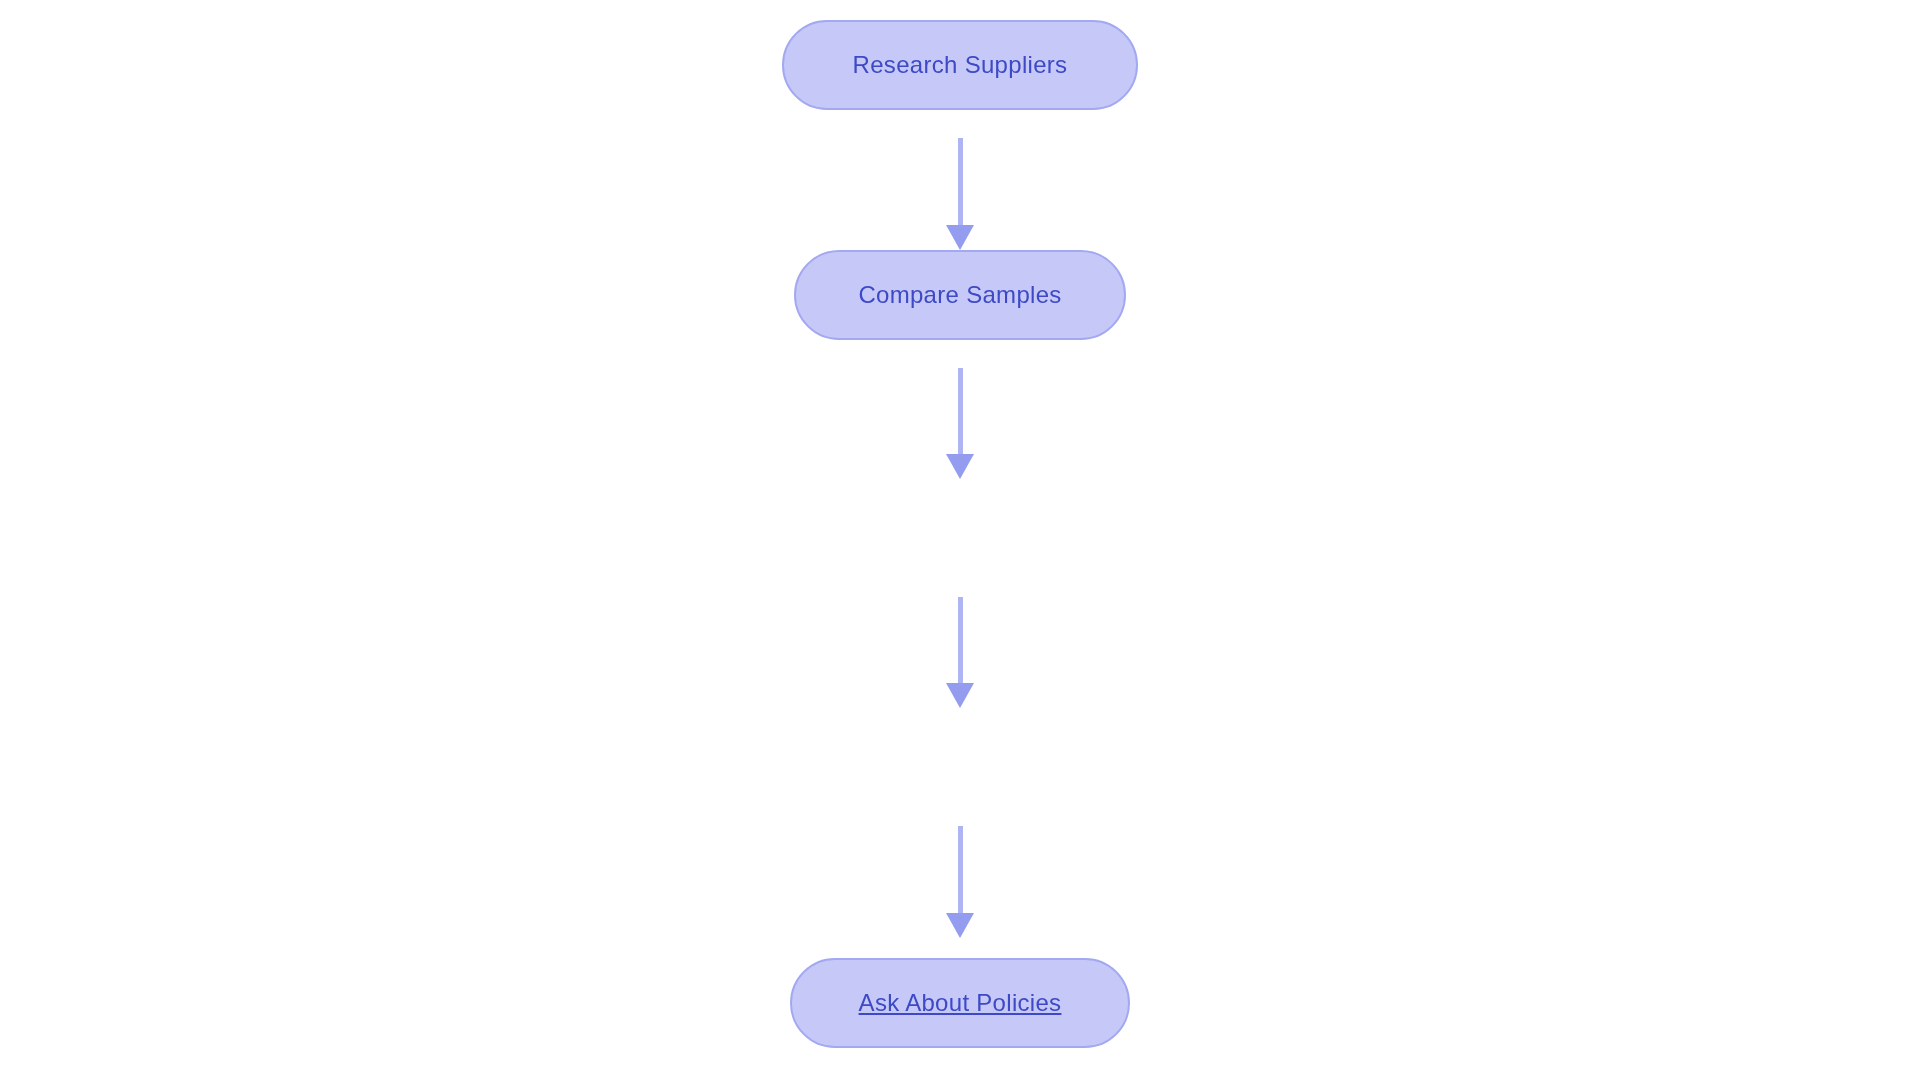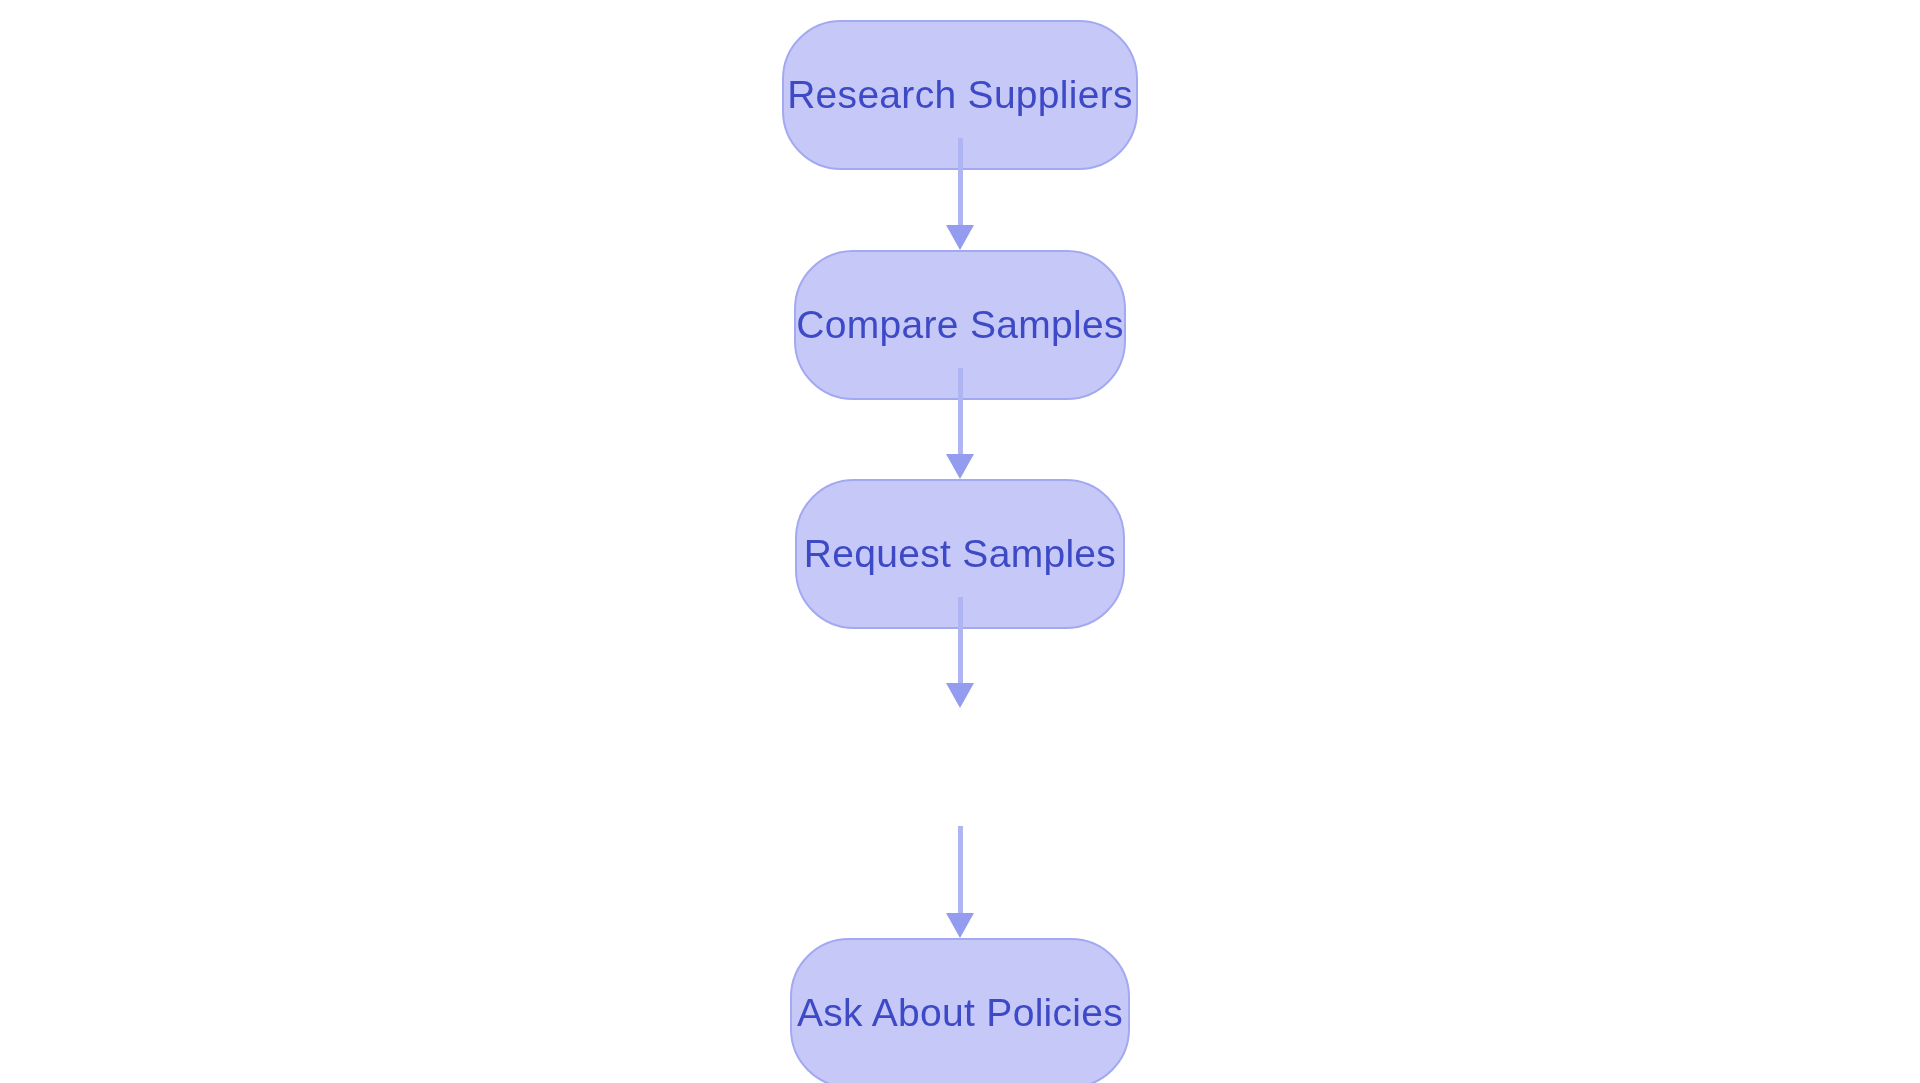--- a/index.html
+++ b/index.html
@@ -12,38 +12,38 @@
     position: relative;
     width: 1920px;
     height: 1083px;
     background: var(--background, #ffffff);
     overflow: hidden;
   }
   .flow-node {
     position: absolute;
     left: 50%;
     transform: translateX(-50%);
-    height: 150px;
+    height: 90px;
     border-radius: 59px;
     background: var(--node-fill, #c6c9f8);
     border: 2px solid var(--node-border, #a3a9f1);
     box-sizing: border-box;
     display: flex;
     align-items: center;
     justify-content: center;
     color: var(--node-text, #3d49c5);
-    font-size: 39px;
+    font-size: 24px;
     letter-spacing: 0.3px;
     white-space: nowrap;
   }
   .flow-node.n1 { top: 20px;  width: 356px; }
   .flow-node.n2 { top: 250px; width: 332px; }
   .flow-node.n3 { top: 479px; width: 330px; }
   .flow-node.n4 { top: 708px; width: 330px; }
-  .flow-node.n5 { top: 938px; width: 340px; }
+  .flow-node.n5 { top: 958px; width: 340px; text-decoration: underline; }
 
   .flow-arrow {
     position: absolute;
     left: 50%;
     transform: translateX(-50%);
     display: flex;
     flex-direction: column;
     align-items: center;
   }
   .flow-arrow.a1 { top: 138px; height: 112px; }
@@ -80,23 +80,20 @@
 
   <div class="flow-node n2">
     <span>Compare Samples</span>
   </div>
 
   <div class="flow-arrow a2">
     <div class="arrow-line"></div>
     <div class="arrow-head"></div>
   </div>
 
-  <div class="flow-node n3">
-    <span>Request Samples</span>
-  </div>
 
   <div class="flow-arrow a3">
     <div class="arrow-line"></div>
     <div class="arrow-head"></div>
   </div>
 
 
   <div class="flow-arrow a4">
     <div class="arrow-line"></div>
     <div class="arrow-head"></div>

